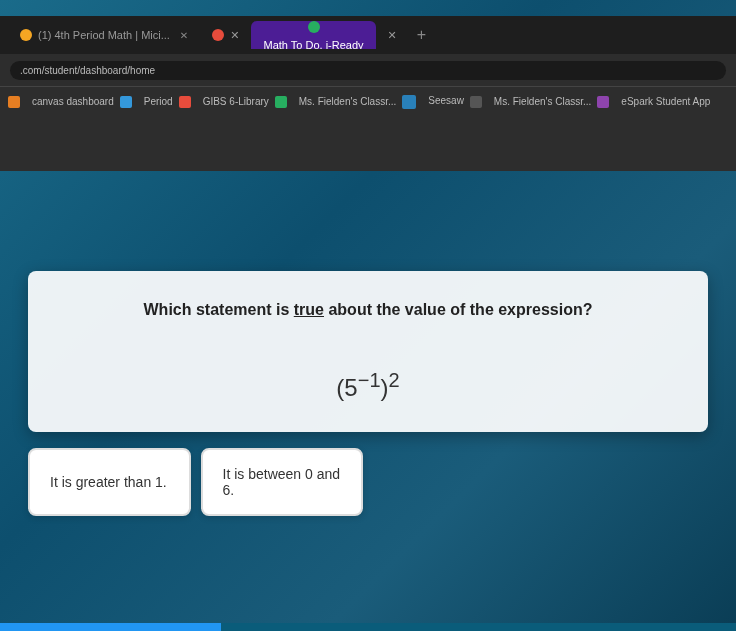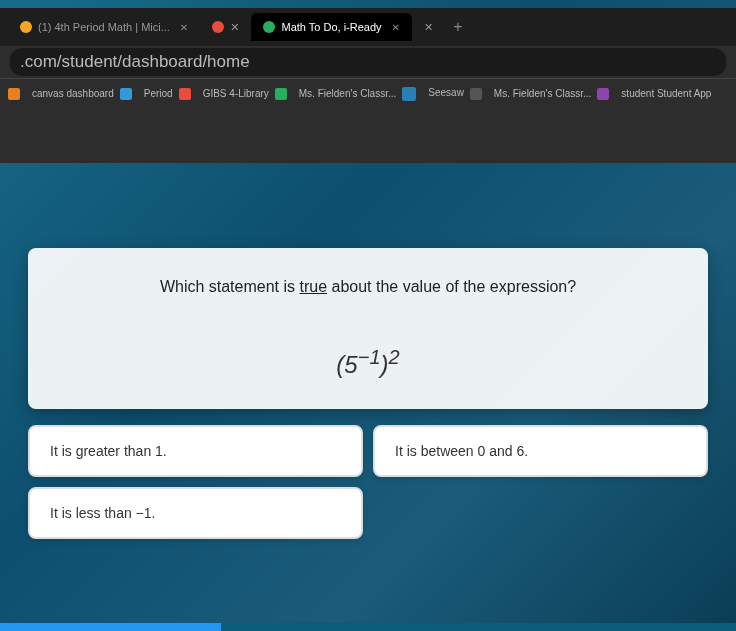--- a/index.html
+++ b/index.html
@@ -9,21 +9,21 @@
       height: 631px;
       background: linear-gradient(135deg, #1a6b8a 0%, #0d4f6e 40%, #1a5c7a 70%, #0a3d55 100%);
       font-family: Arial, sans-serif;
       overflow: hidden;
       position: relative;
     }
 
     
     .browser-chrome {
       position: absolute;
-      top: 8px;
+      top: 16px;
       left: 0;
       right: 0;
       background: #2d2d2d;
       height: 155px;
     }
 
     .tab-bar {
       display: flex;
       align-items: center;
       height: 38px;
@@ -42,22 +42,23 @@
       color: #ccc;
       gap: 6px;
       cursor: pointer;
       white-space: nowrap;
       max-width: 200px;
       overflow: hidden;
       text-overflow: ellipsis;
     }
 
     .tab.active {
-      background: #000000;
+      background: #4c1d95;
       color: #fff;
+      flex-direction: column;
     }
 
     .tab.inactive {
       background: transparent;
       color: #999;
     }
 
     .tab-favicon {
       width: 12px;
       height: 12px;
@@ -85,21 +86,21 @@
       height: 32px;
       padding: 0 10px;
       background: #2d2d2d;
     }
 
     .address-input {
       flex: 1;
       background: #1a1a1a;
       border: none;
       color: #bbb;
-      font-size: 17px;
+      font-size: 10px;
       padding: 4px 10px;
       border-radius: 12px;
       outline: none;
     }
 
     .bookmarks-bar {
       display: flex;
       align-items: center;
       height: 30px;
       padding: 0 8px;
@@ -146,44 +147,43 @@
       padding: 30px 30px 20px 30px;
       margin-bottom: 16px;
       box-shadow: 0 4px 15px rgba(0,0,0,0.3);
     }
 
     .question-text {
       font-size: 16px;
       color: #222;
       text-align: center;
       margin-bottom: 30px;
-      font-weight: 400;
+      font-weight: 700;
     }
 
     .question-text u {
       text-decoration: underline;
     }
 
     .expression-area {
       text-align: center;
       font-size: 22px;
       color: #333;
       padding: 20px 0 10px;
     }
 
     .expression {
-      font-style: italic;
       font-size: 24px;
       color: #333;
     }
 
     
     .answer-grid {
       display: grid;
-      grid-template-columns: 1fr 1fr;
+      grid-template-columns: 1fr 1fr 1fr 1fr;
       gap: 10px;
       width: 680px;
     }
 
     .answer-btn {
       background: white;
       border: 2px solid #ddd;
       border-radius: 8px;
       padding: 16px 20px;
       font-size: 14px;
@@ -249,37 +249,37 @@
     <div class="bookmark-item">
       <div class="bookmark-favicon" style="background:#e67e22;"></div>
       <span>canvas dashboard</span>
     </div>
     <div class="bookmark-item">
       <div class="bookmark-favicon" style="background:#3498db;"></div>
       <span>Period</span>
     </div>
     <div class="bookmark-item">
       <div class="bookmark-favicon" style="background:#e74c3c;"></div>
-      <span>GIBS 4-Library</span>
+      <span>GIBS 6-Library</span>
     </div>
     <div class="bookmark-item">
       <div class="bookmark-favicon" style="background:#27ae60;"></div>
       <span>Ms. Fielden's Classr...</span>
     </div>
     <div class="bookmark-item">
       <div class="bookmark-favicon" style="background:#2980b9;width:14px;height:14px;border-radius:2px;"></div>
       <span>Seesaw</span>
     </div>
     <div class="bookmark-item">
       <div class="bookmark-favicon" style="background:#555;"></div>
       <span>Ms. Fielden's Classr...</span>
     </div>
     <div class="bookmark-item">
       <div class="bookmark-favicon" style="background:#8e44ad;"></div>
-      <span>student Student App</span>
+      <span>eSpark Student App</span>
     </div>
   </div>
 
 </div>
 
 <div class="content-area">
 
   <div class="question-card">
     <p class="question-text">
       Which statement is <u>true</u> about the value of the expression?
@@ -291,22 +291,19 @@
     </div>
   </div>
 
   <div class="answer-grid">
     <button class="answer-btn">
       <span>It is greater than 1.</span>
     </button>
     <button class="answer-btn">
       <span>It is between 0 and 6.</span>
     </button>
-    <button class="answer-btn">
-      <span>It is less than −1.</span>
-    </button>
   </div>
 
 </div>
 
 <div class="bottom-bar">
   <div class="progress-fill"></div>
 </div>
 
 </body></html>

